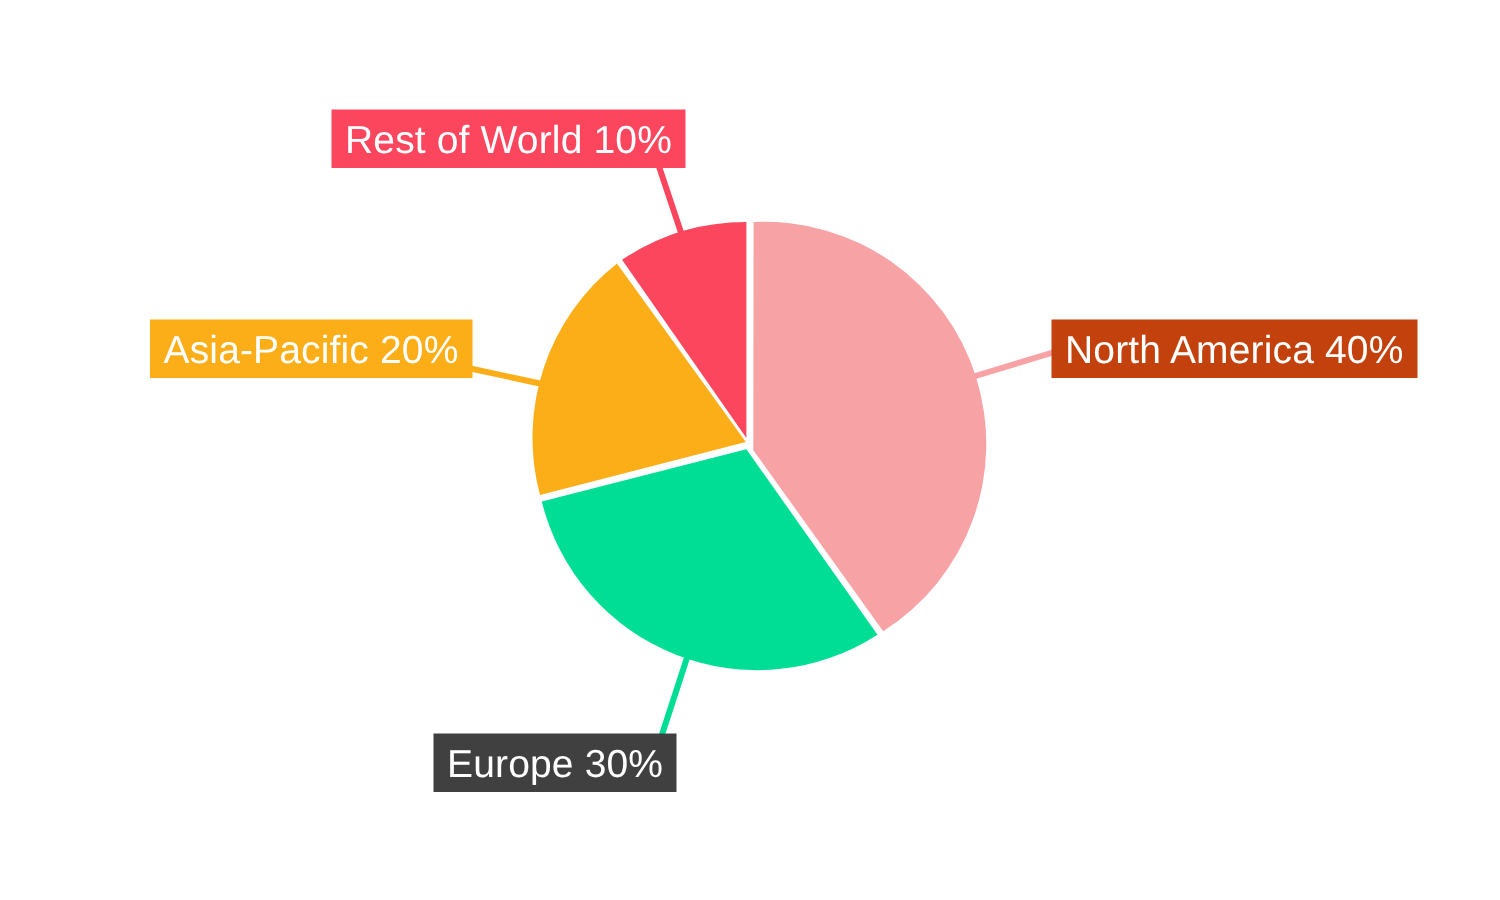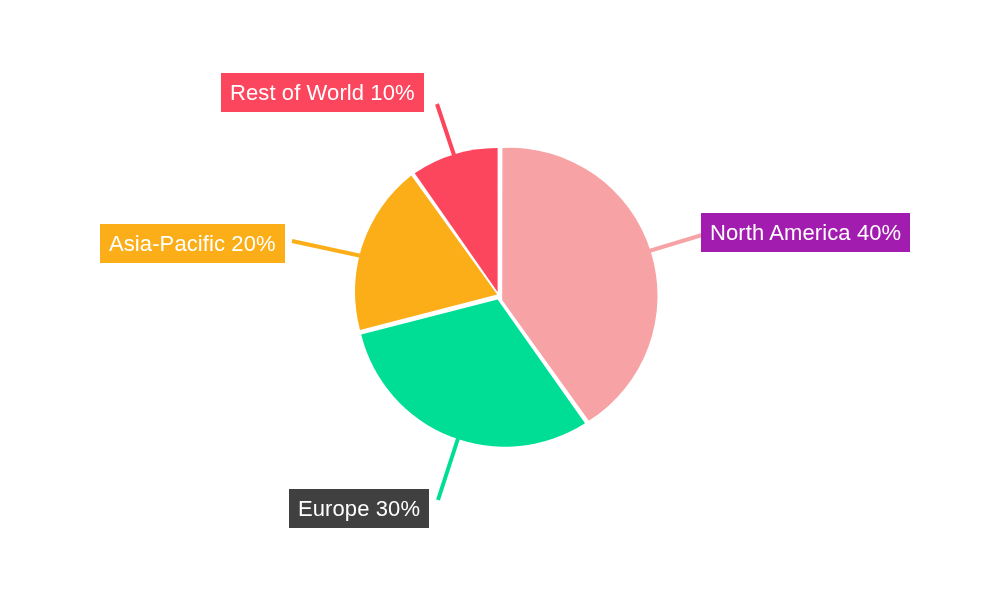--- a/index.html
+++ b/index.html
@@ -29,30 +29,30 @@
     height: 600px;
     display: block;
   }
   .pie-label {
     position: absolute;
     display: flex;
     align-items: center;
     box-sizing: border-box;
     color: #ffffff;
     font-family: "Liberation Sans", sans-serif;
-    font-size: 22px;
+    font-size: 26px;
     line-height: 1;
     letter-spacing: 0.1px;
     white-space: nowrap;
     padding: 16px 9px;
     height: 39px;
   }
   #label-north-america { left: 701px; top: 213px; }
   #label-europe        { left: 289px; top: 489px; }
-  #label-asia-pacific  { left: 100px; top: 224px; }
+  #label-asia-pacific  { left: 100px; top: 213px; }
   #label-rest-of-world { left: 221px; top: 73px; }
 </style>
 </head>
 <body>
 
 <div id="chart-root">
 
   <svg class="pie-svg" viewBox="0 0 1000 600">
 
     <path d="M 712 232 L 606 264" stroke="#f7a3a6" stroke-width="4" fill="none"></path>
@@ -70,21 +70,21 @@
 
     <path d="M 360.0 330.0
              A 148 148 0 0 1 411.3 175.6
              L 497.2 294.6 Z" fill="#fbae17"></path>
 
     <path d="M 414.7 173.2
              A 148 148 0 0 1 497.6 148.0
              L 497.6 292.0 Z" fill="#fc465e"></path>
   </svg>
 
-  <div class="pie-label" id="label-north-america" style="background:#a21caf">North America 40%</div>
+  <div class="pie-label" id="label-north-america" style="background:#c2410c">North America 40%</div>
 
   <div class="pie-label" id="label-europe" style="background:#404040">Europe 30%</div>
 
   <div class="pie-label" id="label-asia-pacific" style="background:#fbae17">Asia-Pacific 20%</div>
 
   <div class="pie-label" id="label-rest-of-world" style="background:#fc465e">Rest of World 10%</div>
 
 </div>
 
 </body></html>

